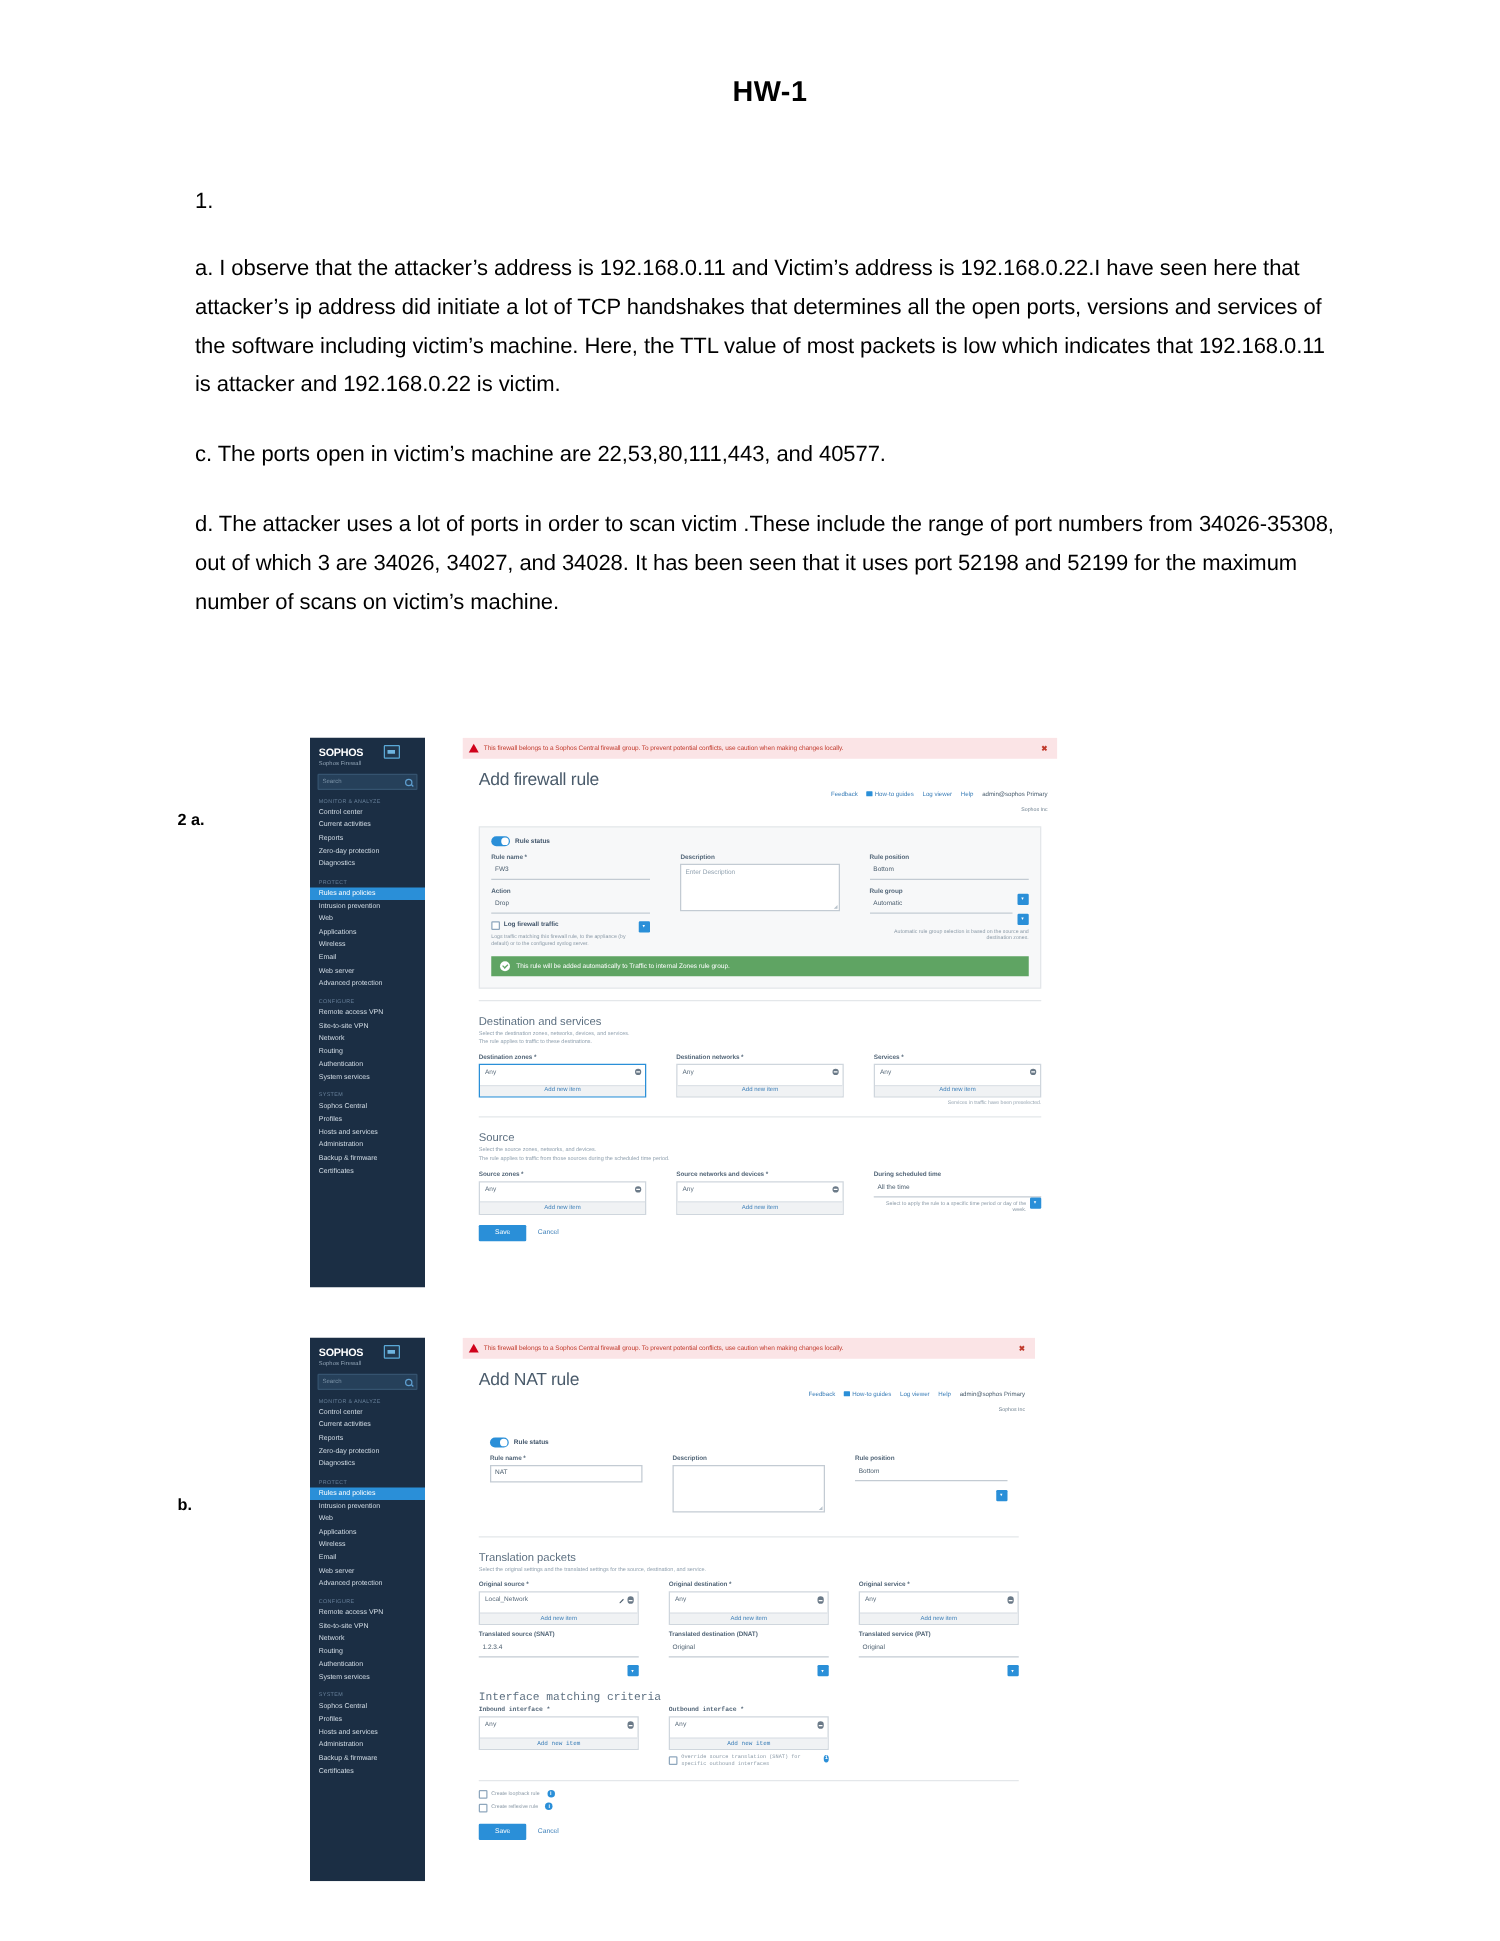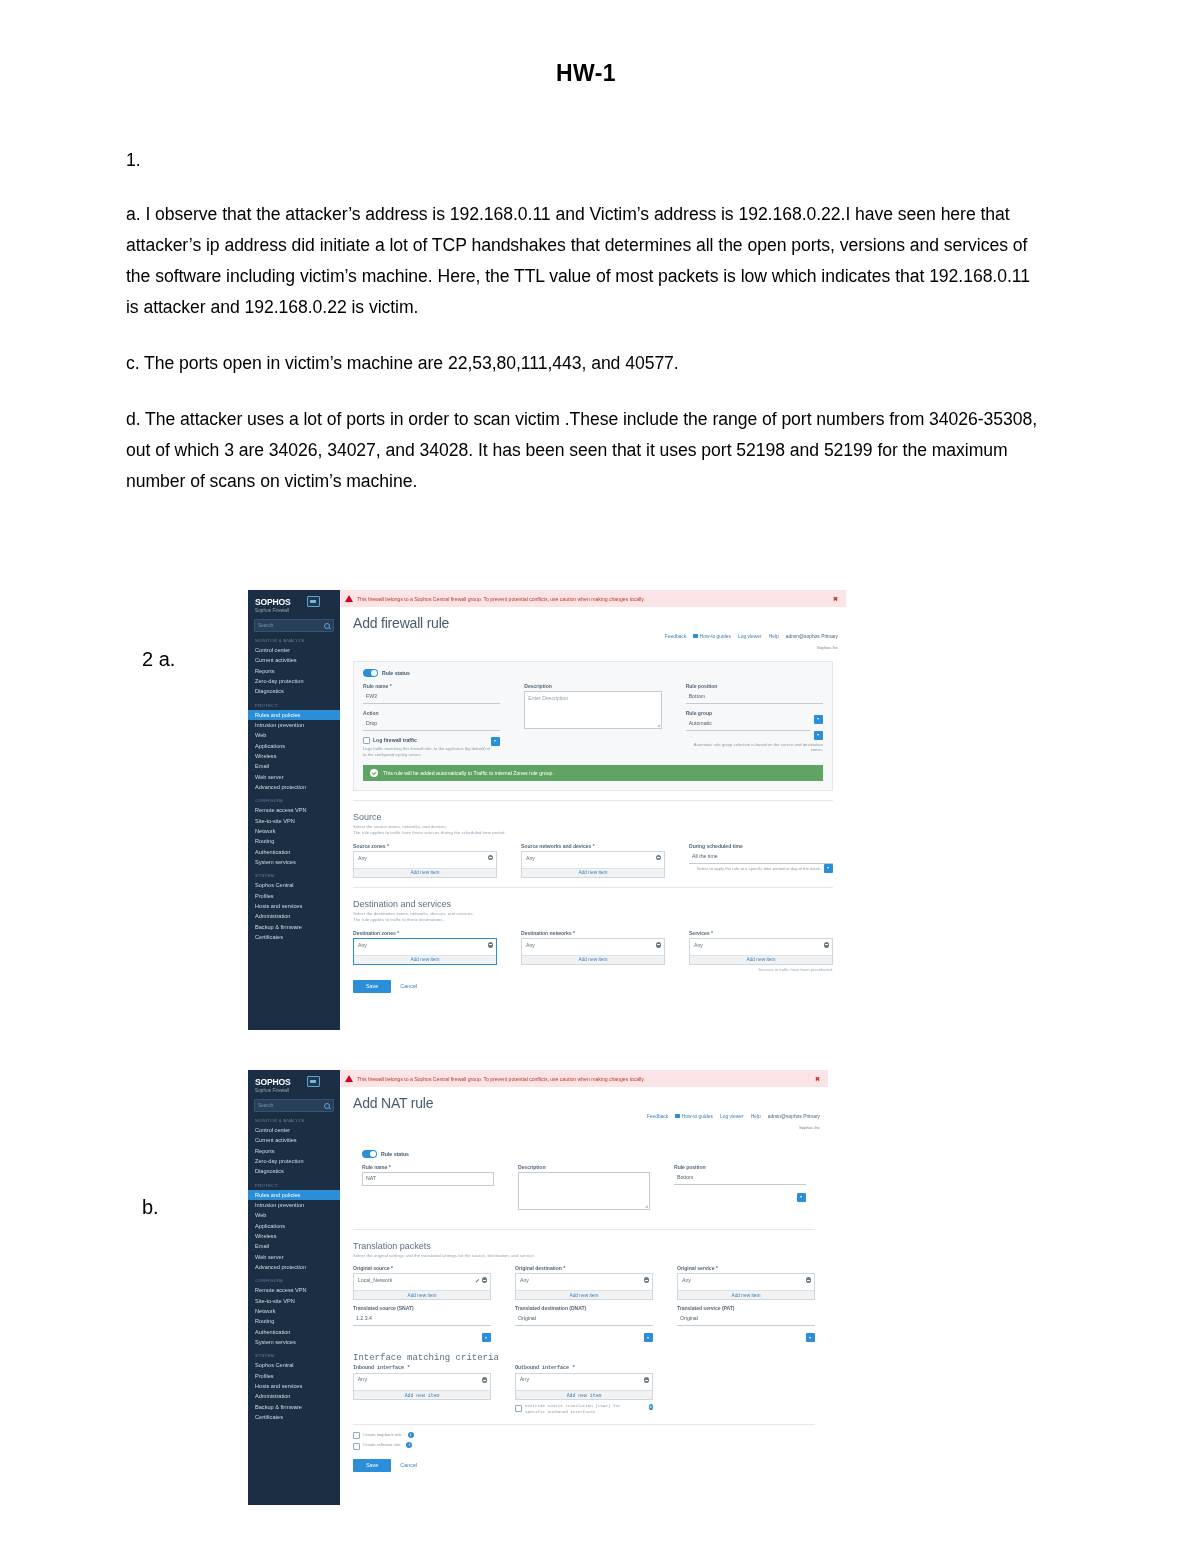--- a/index.html
+++ b/index.html
@@ -20,21 +20,21 @@
   
   .page {
     position: absolute;
     left: 0; top: 0;
     width: 1200px;
     height: 1553px;
     background: #fff;
   }
   .doc-body {
     position: absolute;
-    left: 126px;
+    left: 156px;
     top: 60px;
     width: 920px;
   }
   .doc-title {
     text-align: center;
     font-size: 23px;
     font-weight: bold;
     letter-spacing: .4px;
     margin: 0 0 58px 0;
     font-family: "Liberation Sans", sans-serif;
@@ -45,22 +45,22 @@
     margin: 0 0 25px 0;
     text-align: left;
     font-family: "Liberation Sans", sans-serif;
     letter-spacing: -0.05px;
   }
   .para.tight { margin-bottom: 23px; }
 
   
   .fig-label {
     position: absolute;
-    font-size: 20px;
-    font-weight: normal;
+    font-size: 13px;
+    font-weight: bold;
     font-family: "Liberation Sans", sans-serif;
   }
   .shot {
     position: absolute;
     background: #fff;
     overflow: hidden;
     display: flex;
     font-family: "Liberation Sans", sans-serif;
   }
   #shot-firewall { left: 248px; top: 590px; width: 598px; height: 440px; }
@@ -151,20 +151,21 @@
     background: #2a8fd8;
     color: #ffffff;
   }
 
   
   .main {
     flex: 1 1 auto;
     background: #ffffff;
     position: relative;
     overflow: hidden;
+    margin-left: 30px;
   }
   .warn-bar {
     background: #fbe4e6;
     display: flex;
     align-items: center;
     padding: 3px 6px 3px 5px;
     gap: 4px;
     min-height: 11px;
   }
   .warn-tri {
@@ -580,20 +581,55 @@
             <div class="helper right">Automatic rule group selection is based on the source and destination zones.</div>
           </div>
         </div>
         <div class="success-bar">
           <span class="chk-circle"></span>
           <span>This rule will be added automatically to Traffic to internal Zones rule group.</span>
         </div>
       </div>
 
       <div class="section" style="margin-top:9px;">
+        <div class="section-title">Destination and services</div>
+        <div class="section-sub">
+          <div>Select the destination zones, networks, devices, and services.</div>
+          <div>The rule applies to traffic to these destinations.</div>
+        </div>
+        <div class="grid3">
+          <div>
+            <div class="fld-label">Destination zones *</div>
+            <div class="listbox focus">
+              <div class="val">Any</div>
+              <span class="rm"></span>
+              <div class="add">Add new item</div>
+            </div>
+          </div>
+          <div>
+            <div class="fld-label">Destination networks *</div>
+            <div class="listbox">
+              <div class="val">Any</div>
+              <span class="rm"></span>
+              <div class="add">Add new item</div>
+            </div>
+          </div>
+          <div>
+            <div class="fld-label">Services *</div>
+            <div class="listbox">
+              <div class="val">Any</div>
+              <span class="rm"></span>
+              <div class="add">Add new item</div>
+            </div>
+            <div class="note-right">Services in traffic have been preselected.</div>
+          </div>
+        </div>
+      </div>
+
+      <div class="section" style="margin-top:9px;">
         <div class="section-title">Source</div>
         <div class="section-sub">
           <div>Select the source zones, networks, and devices.</div>
           <div>The rule applies to traffic from those sources during the scheduled time period.</div>
         </div>
         <div class="grid3">
           <div>
             <div class="fld-label">Source zones *</div>
             <div class="listbox">
               <div class="val">Any</div>
@@ -609,55 +645,20 @@
               <div class="add">Add new item</div>
             </div>
           </div>
           <div>
             <div class="fld-label">During scheduled time</div>
             <div class="fld-input">All the time</div>
             <div style="display:flex; align-items:flex-start; gap:3px;">
               <div class="helper right" style="flex:1 1 auto;">Select to apply the rule to a specific time period or day of the week.</div>
               <span class="drop-btn"></span>
             </div>
-          </div>
-        </div>
-      </div>
-
-      <div class="section" style="margin-top:9px;">
-        <div class="section-title">Destination and services</div>
-        <div class="section-sub">
-          <div>Select the destination zones, networks, devices, and services.</div>
-          <div>The rule applies to traffic to these destinations.</div>
-        </div>
-        <div class="grid3">
-          <div>
-            <div class="fld-label">Destination zones *</div>
-            <div class="listbox focus">
-              <div class="val">Any</div>
-              <span class="rm"></span>
-              <div class="add">Add new item</div>
-            </div>
-          </div>
-          <div>
-            <div class="fld-label">Destination networks *</div>
-            <div class="listbox">
-              <div class="val">Any</div>
-              <span class="rm"></span>
-              <div class="add">Add new item</div>
-            </div>
-          </div>
-          <div>
-            <div class="fld-label">Services *</div>
-            <div class="listbox">
-              <div class="val">Any</div>
-              <span class="rm"></span>
-              <div class="add">Add new item</div>
-            </div>
-            <div class="note-right">Services in traffic have been preselected.</div>
           </div>
         </div>
       </div>
 
       <div class="btn-row">
         <span class="btn-save">Save</span>
         <span class="btn-cancel">Cancel</span>
       </div>
     </div>
   </div>

